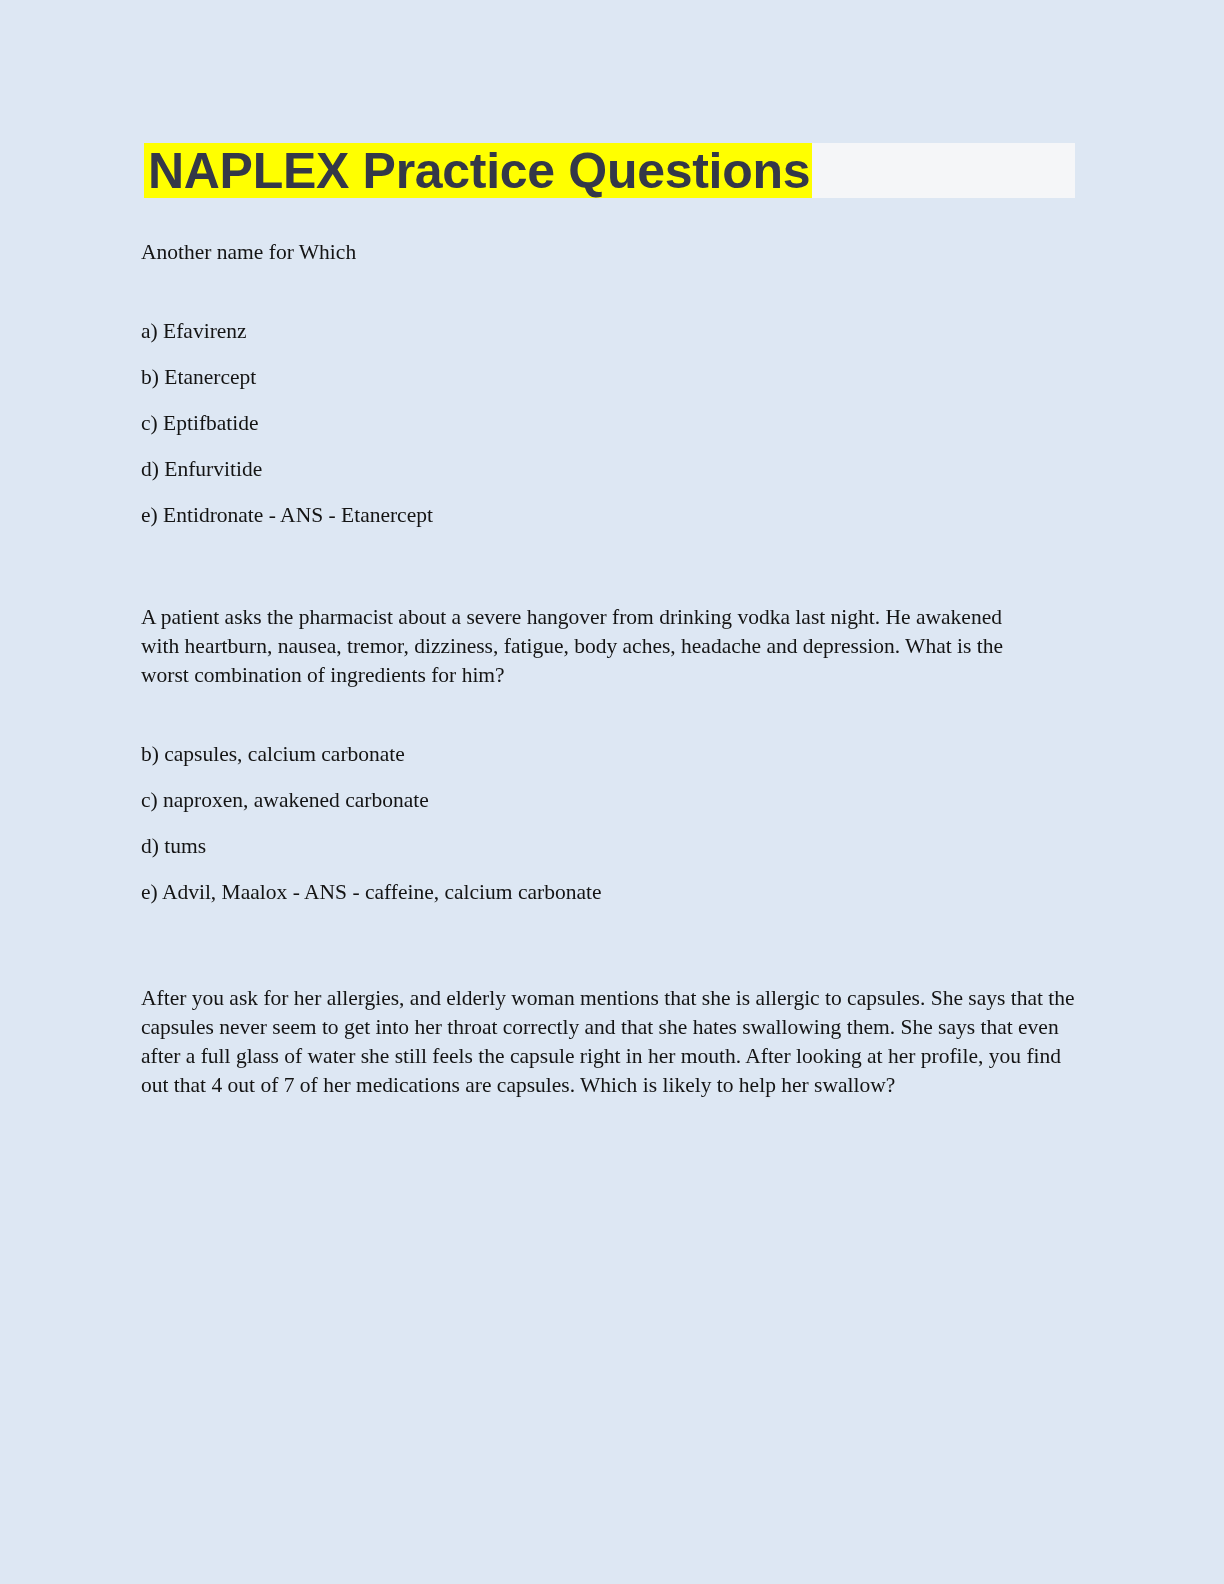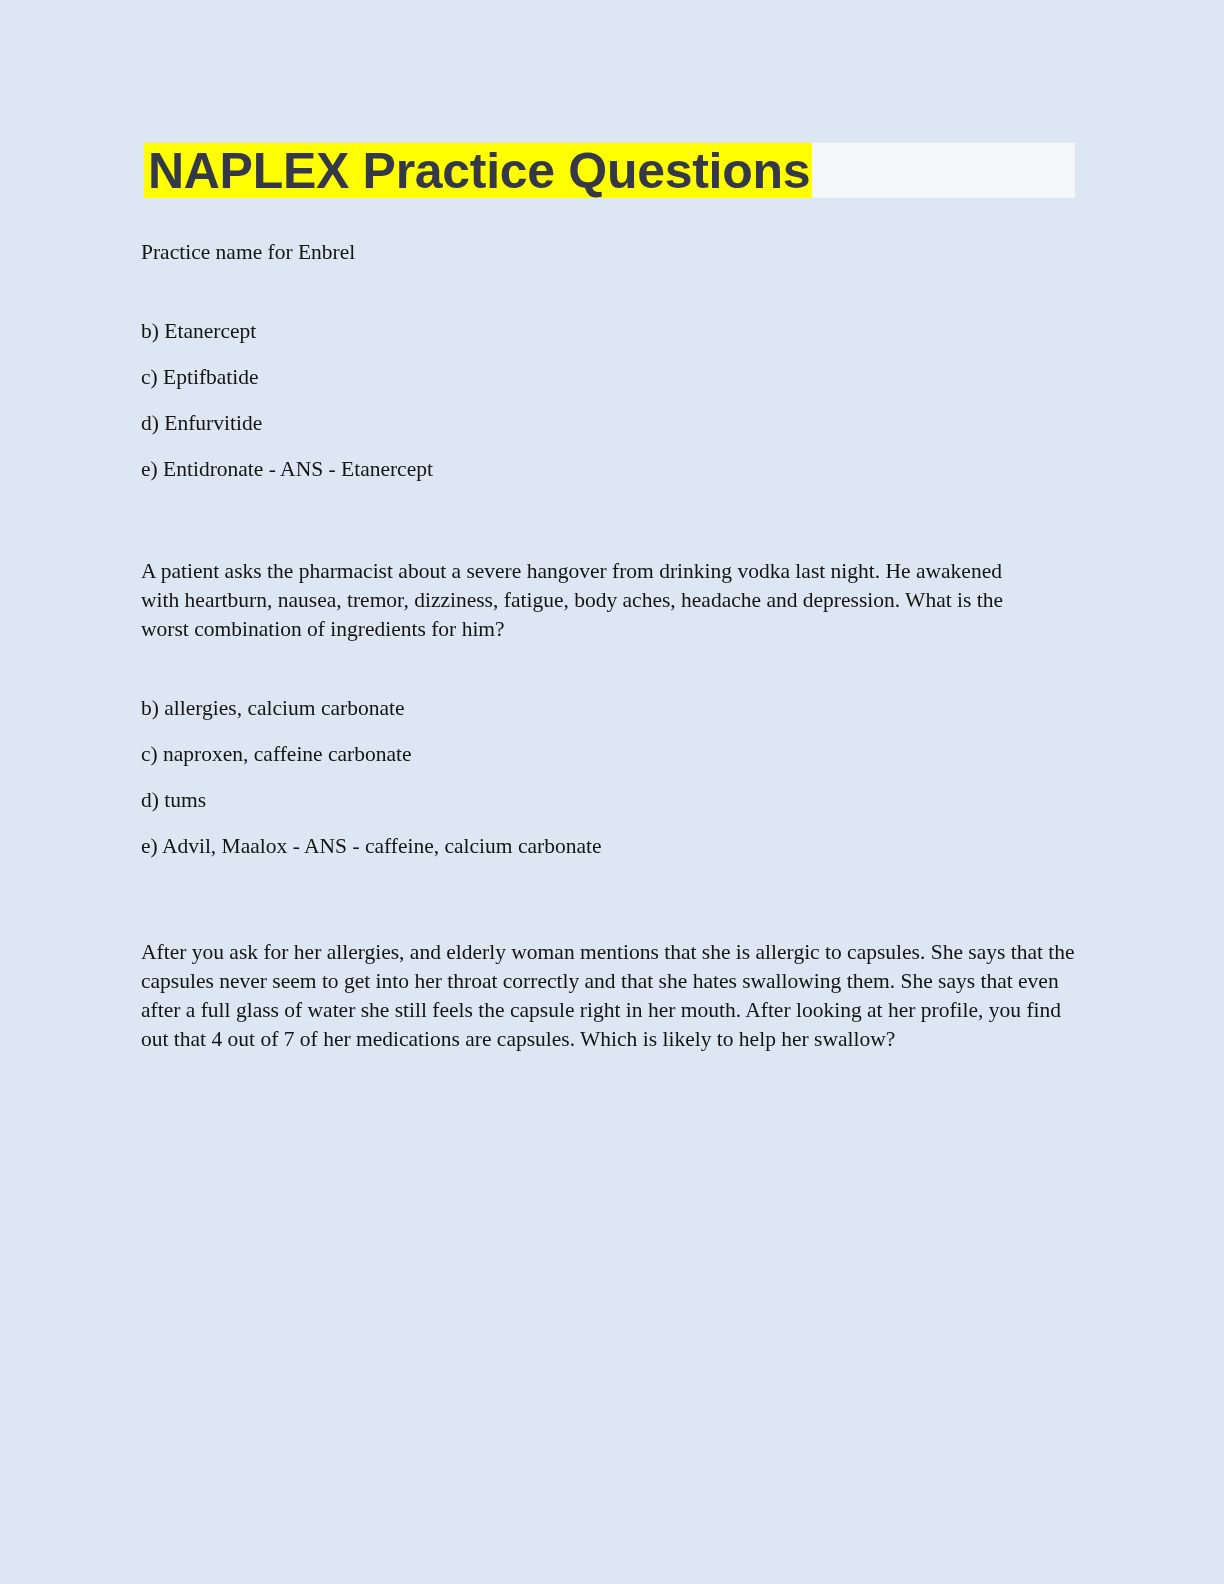--- a/index.html
+++ b/index.html
@@ -98,38 +98,39 @@
 
   <div class="title-band"></div>
 
   <div class="title-highlight">
     <span class="doc-title">NAPLEX Practice Questions</span>
   </div>
 
   <div class="content">
 
     <div class="qblock">
-      <p class="question-text narrow">Practice name for Enbrel</p>
+      <p class="question-text narrow">Another name for Which</p>
       <div class="gap-q-to-opts"></div>
       <ul class="options">
+        <li class="option">a) Efavirenz</li>
         <li class="option">b) Etanercept</li>
         <li class="option">c) Eptifbatide</li>
         <li class="option">d) Enfurvitide</li>
         <li class="option">e) Entidronate - ANS - Etanercept</li>
       </ul>
     </div>
 
     <div class="gap-block"></div>
 
     <div class="qblock">
       <p class="question-text narrow">A patient asks the pharmacist about a severe hangover from drinking vodka last night. He awakened with heartburn, nausea, tremor, dizziness, fatigue, body aches, headache and depression. What is the worst combination of ingredients for him?</p>
       <div class="gap-q-to-opts"></div>
       <ul class="options">
-        <li class="option">b) allergies, calcium carbonate</li>
-        <li class="option">c) naproxen, caffeine carbonate</li>
+        <li class="option">b) capsules, calcium carbonate</li>
+        <li class="option">c) naproxen, awakened carbonate</li>
         <li class="option">d) tums</li>
         <li class="option">e) Advil, Maalox - ANS - caffeine, calcium carbonate</li>
       </ul>
     </div>
 
     <div class="gap-block-lg"></div>
 
     <div class="qblock">
       <p class="question-text">After you ask for her allergies, and elderly woman mentions that she is allergic to capsules. She says that the capsules never seem to get into her throat correctly and that she hates swallowing them. She says that even after a full glass of water she still feels the capsule right in her mouth. After looking at her profile, you find out that 4 out of 7 of her medications are capsules. Which is likely to help her swallow?</p>
       <div class="gap-q-to-opts"></div>

